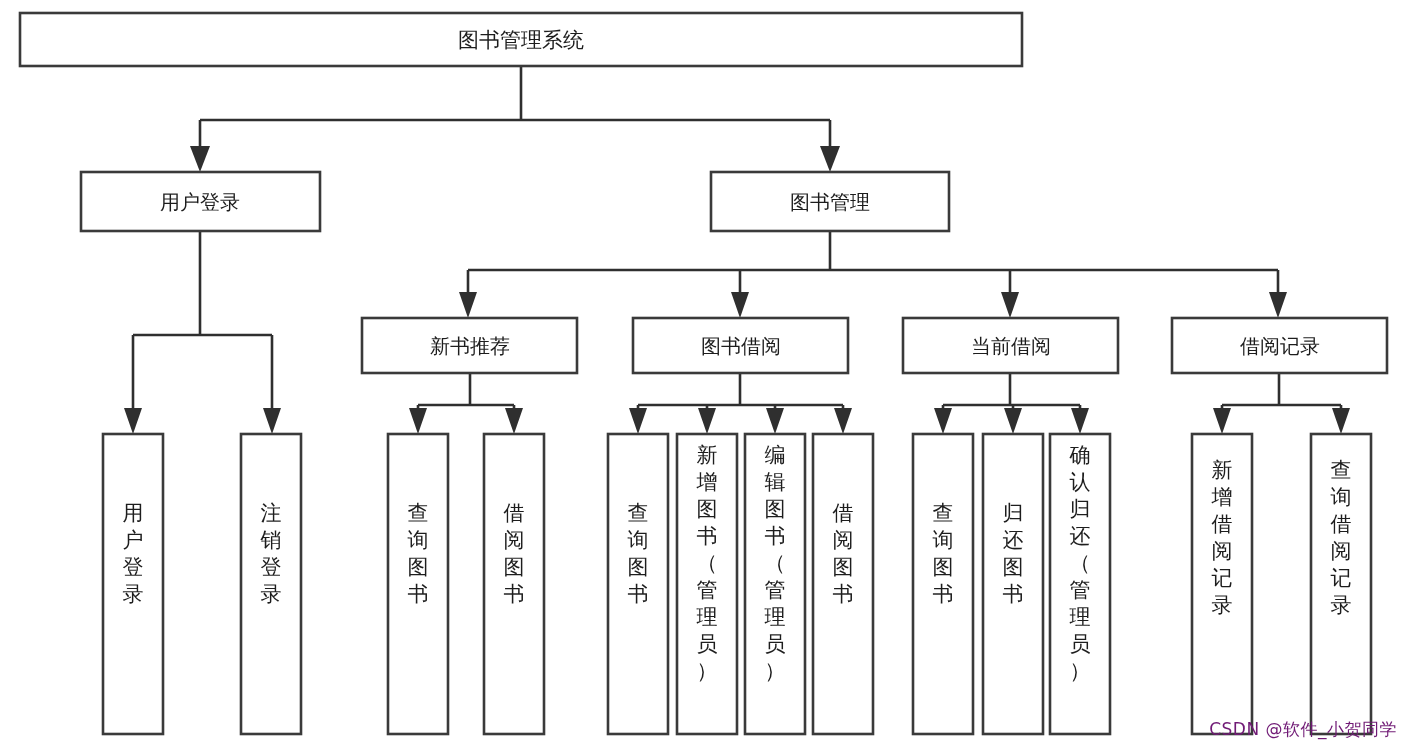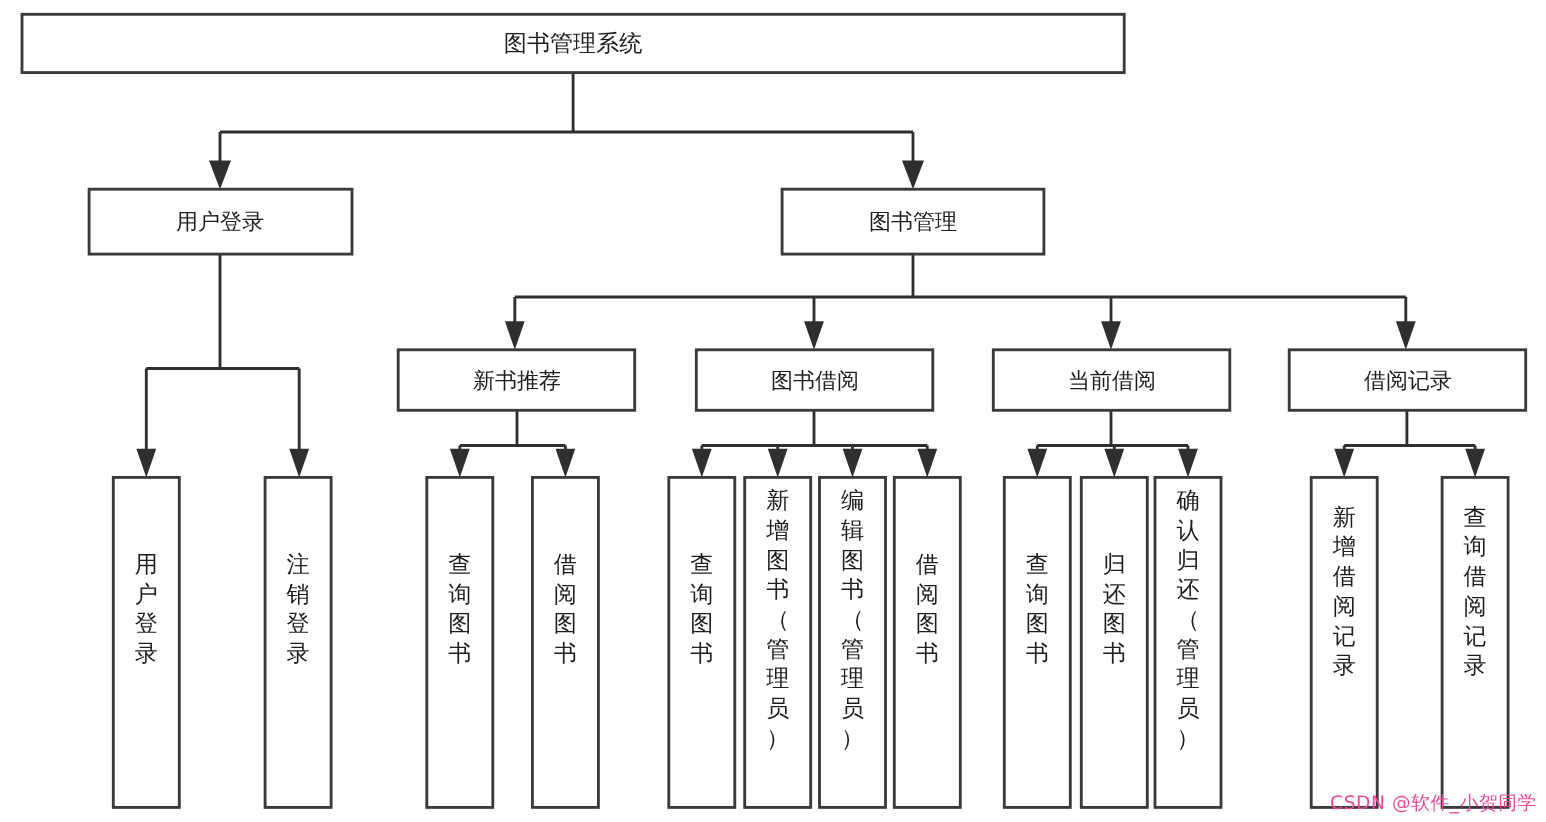--- a/index.html
+++ b/index.html
@@ -60,21 +60,21 @@
   .arrow-head {
     fill: #2f2f2f;
     stroke: none;
   }
   .watermark {
     position: absolute;
     right: 8px;
     bottom: 6px;
     font-family: "DejaVu Sans", "Liberation Sans", sans-serif;
     font-size: 17px;
-    color: #ec4899;
+    color: #701a75;
     white-space: nowrap;
     letter-spacing: 0.5px;
     pointer-events: none;
   }
 </style>
 </head>
 <body>
 
 <div id="diagram-root">
   <svg class="flowchart" viewBox="0 0 1405 747" xmlns="http://www.w3.org/2000/svg">

